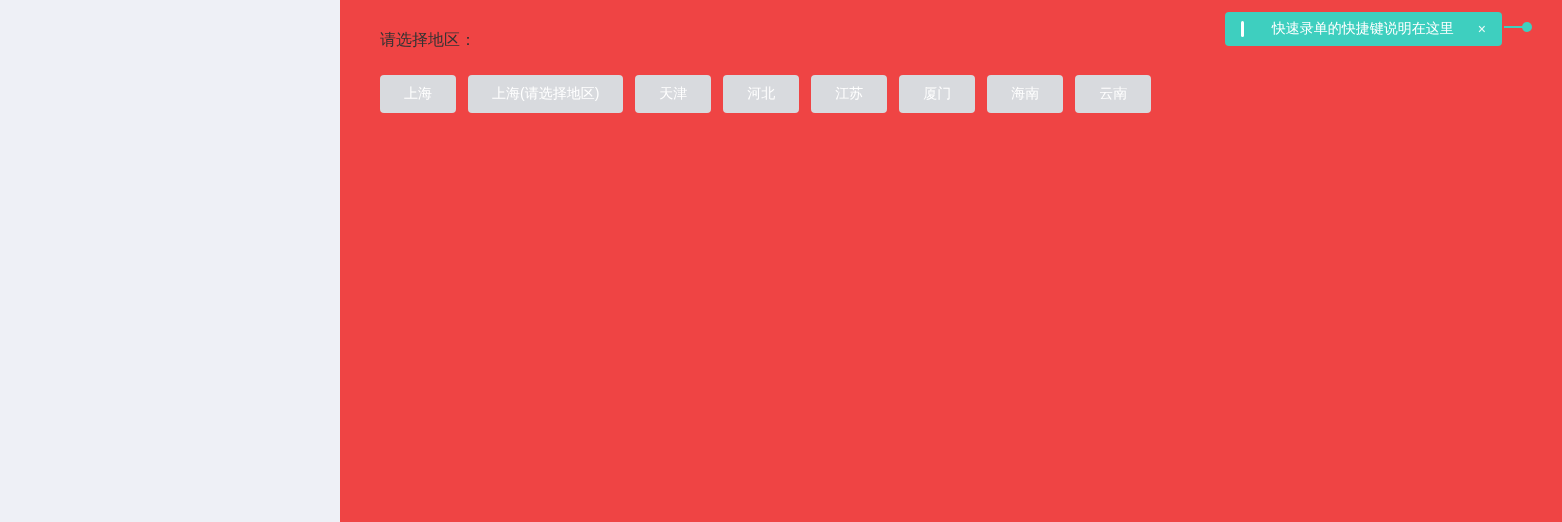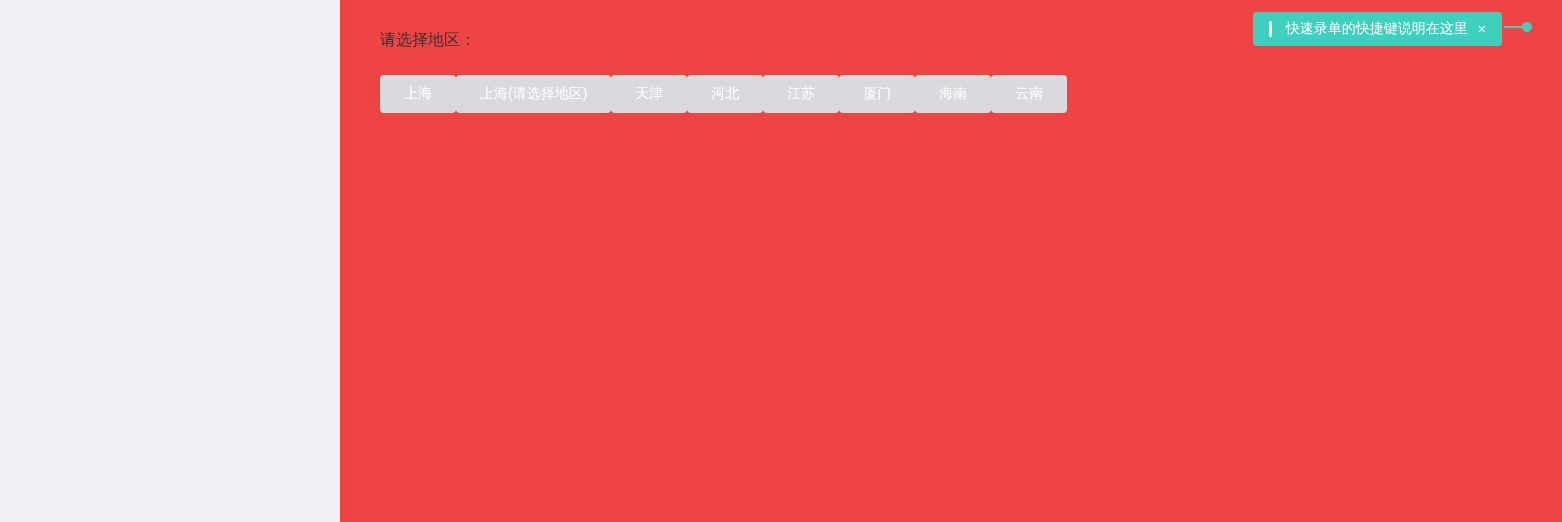--- a/index.html
+++ b/index.html
@@ -39,20 +39,21 @@
     .page-title {
       font-size: 16px;
       color: #333;
       margin-bottom: 24px;
       font-weight: normal;
     }
 
     .region-buttons {
       display: flex;
       flex-wrap: wrap;
+      gap: 12px;
     }
 
     .region-btn {
       padding: 10px 24px;
       background: #d8dade;
       border: none;
       border-radius: 4px;
       color: #fff;
       font-size: 14px;
       cursor: pointer;
@@ -65,21 +66,21 @@
       position: absolute;
       top: 12px;
       right: 60px;
       background: #3ecfbf;
       color: #fff;
       padding: 8px 16px;
       border-radius: 4px;
       font-size: 14px;
       display: flex;
       align-items: center;
-      gap: 10px;
+      gap: 24px;
       white-space: nowrap;
       justify-content: flex-end;
     }
 
     .tooltip-banner::before {
       content: '';
       display: inline-block;
       width: 3px;
       height: 16px;
       background: #fff;

